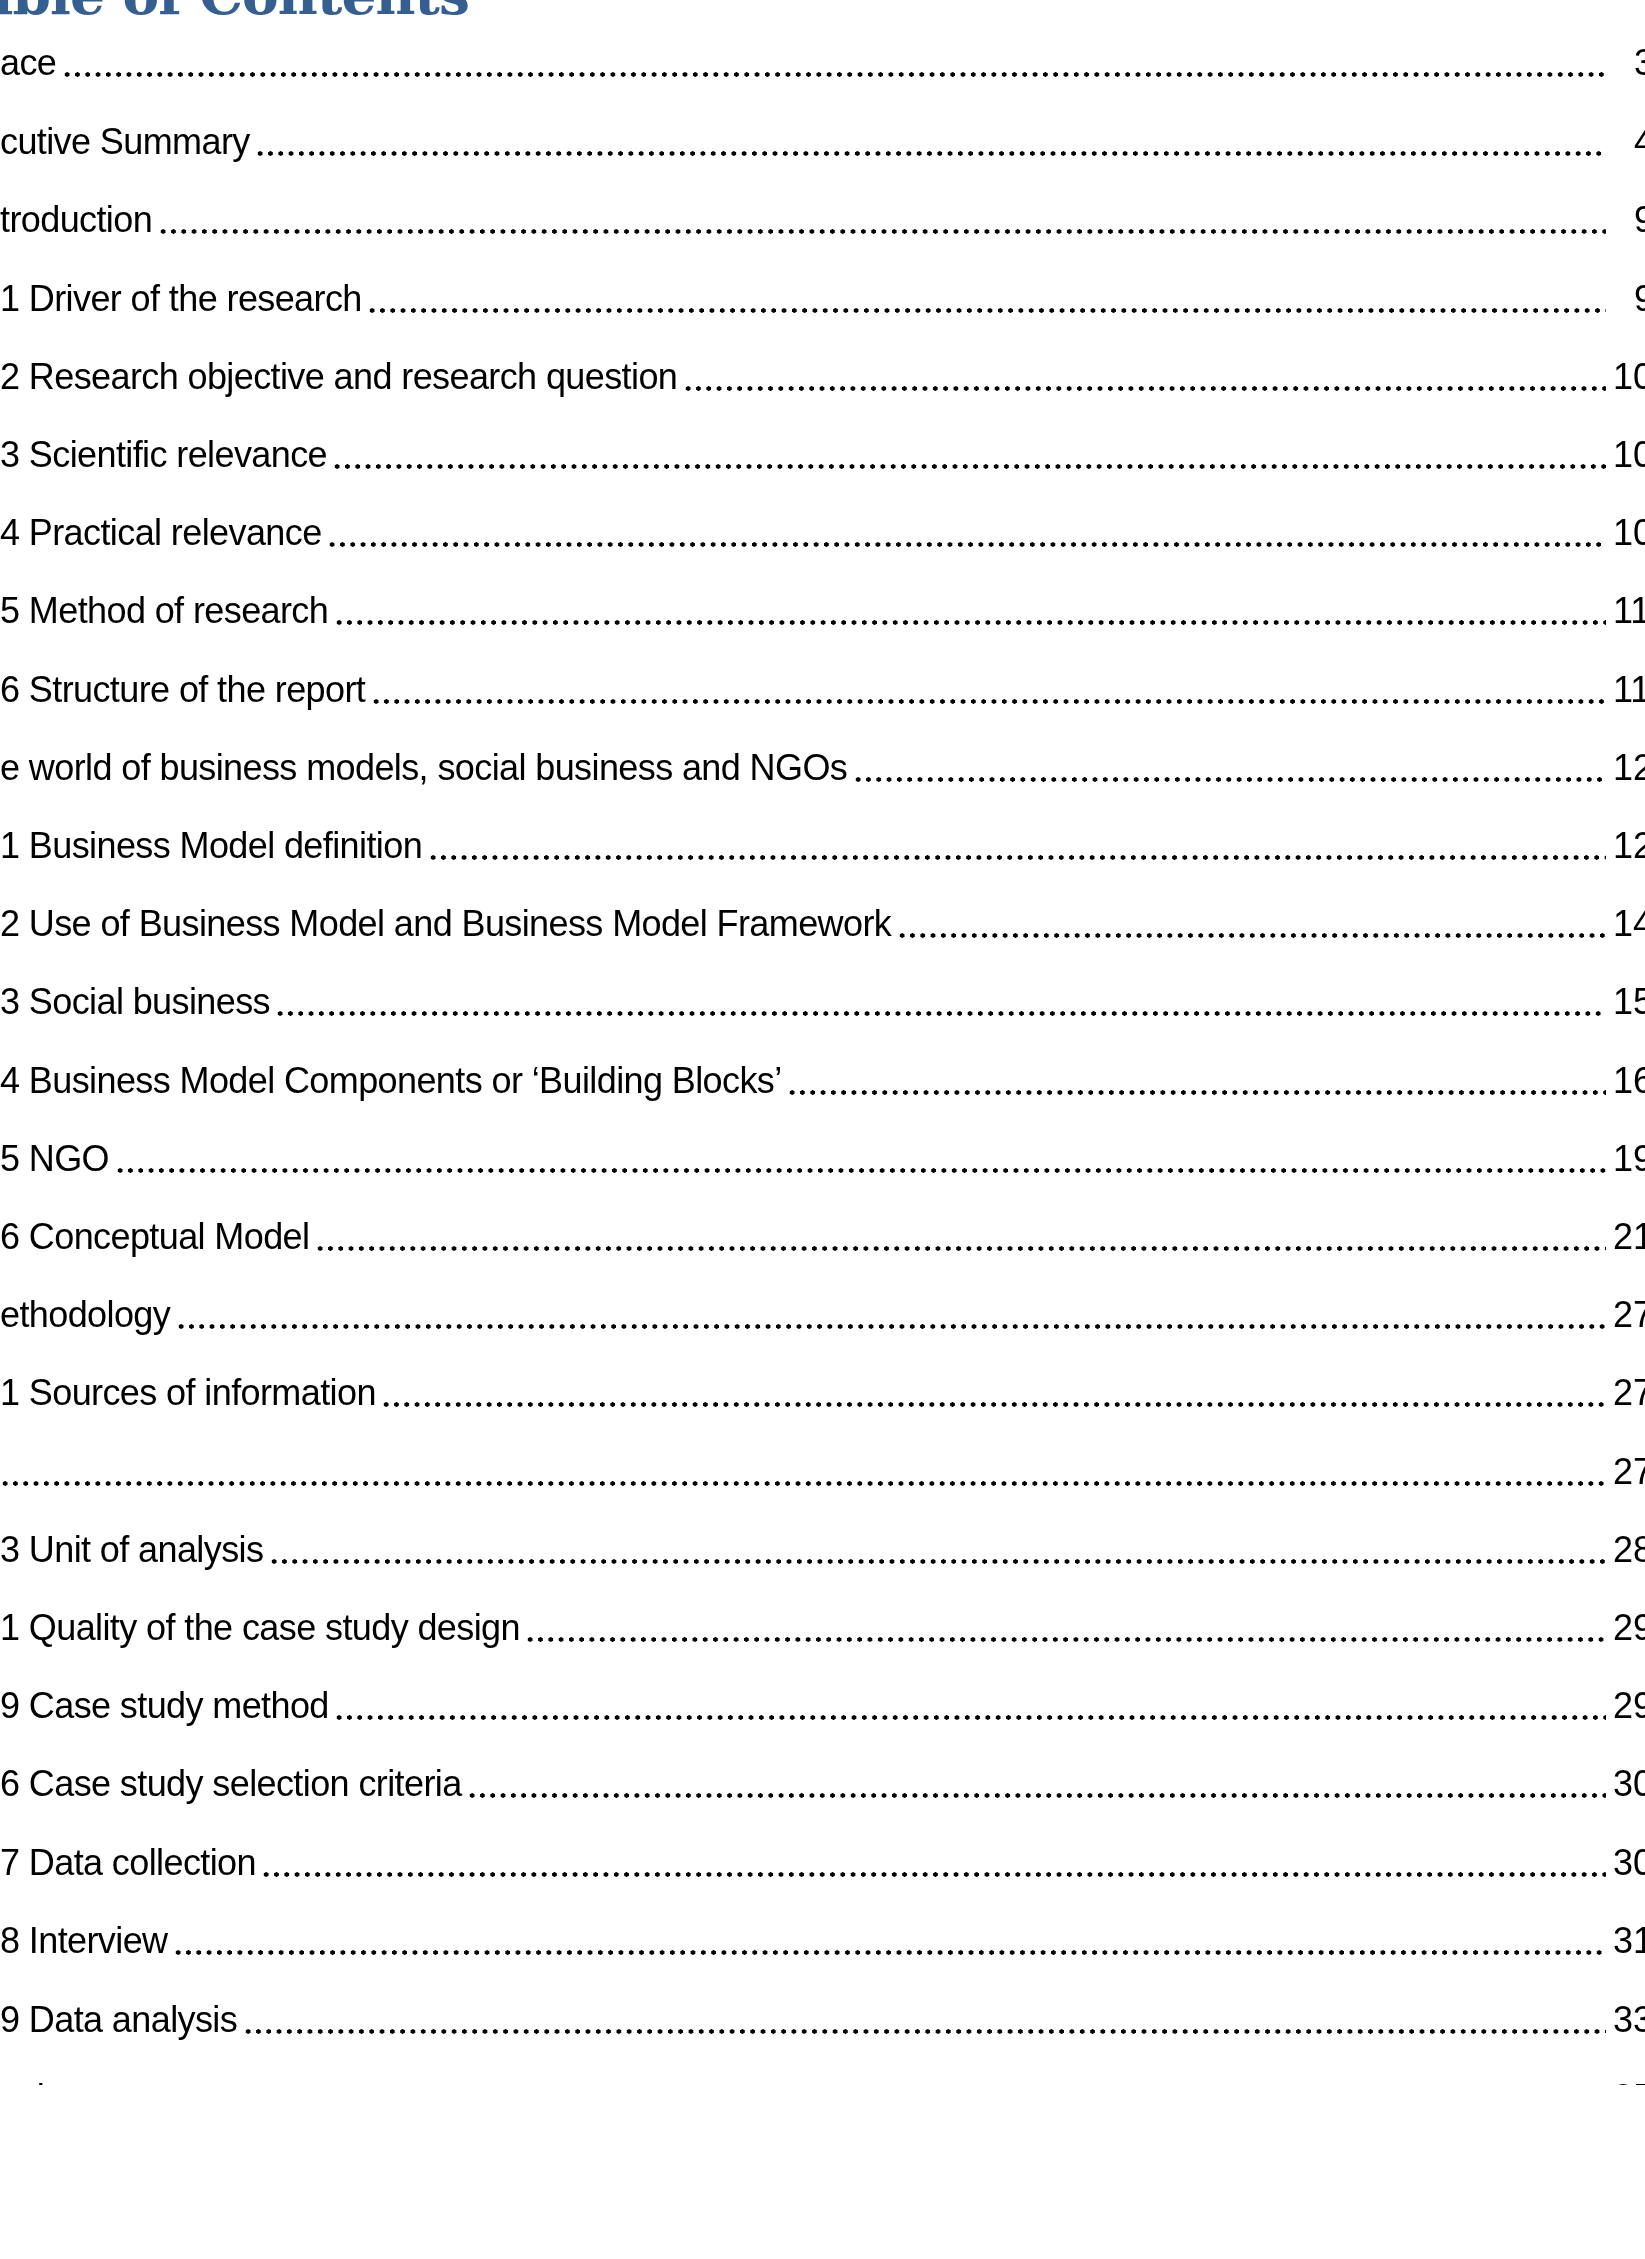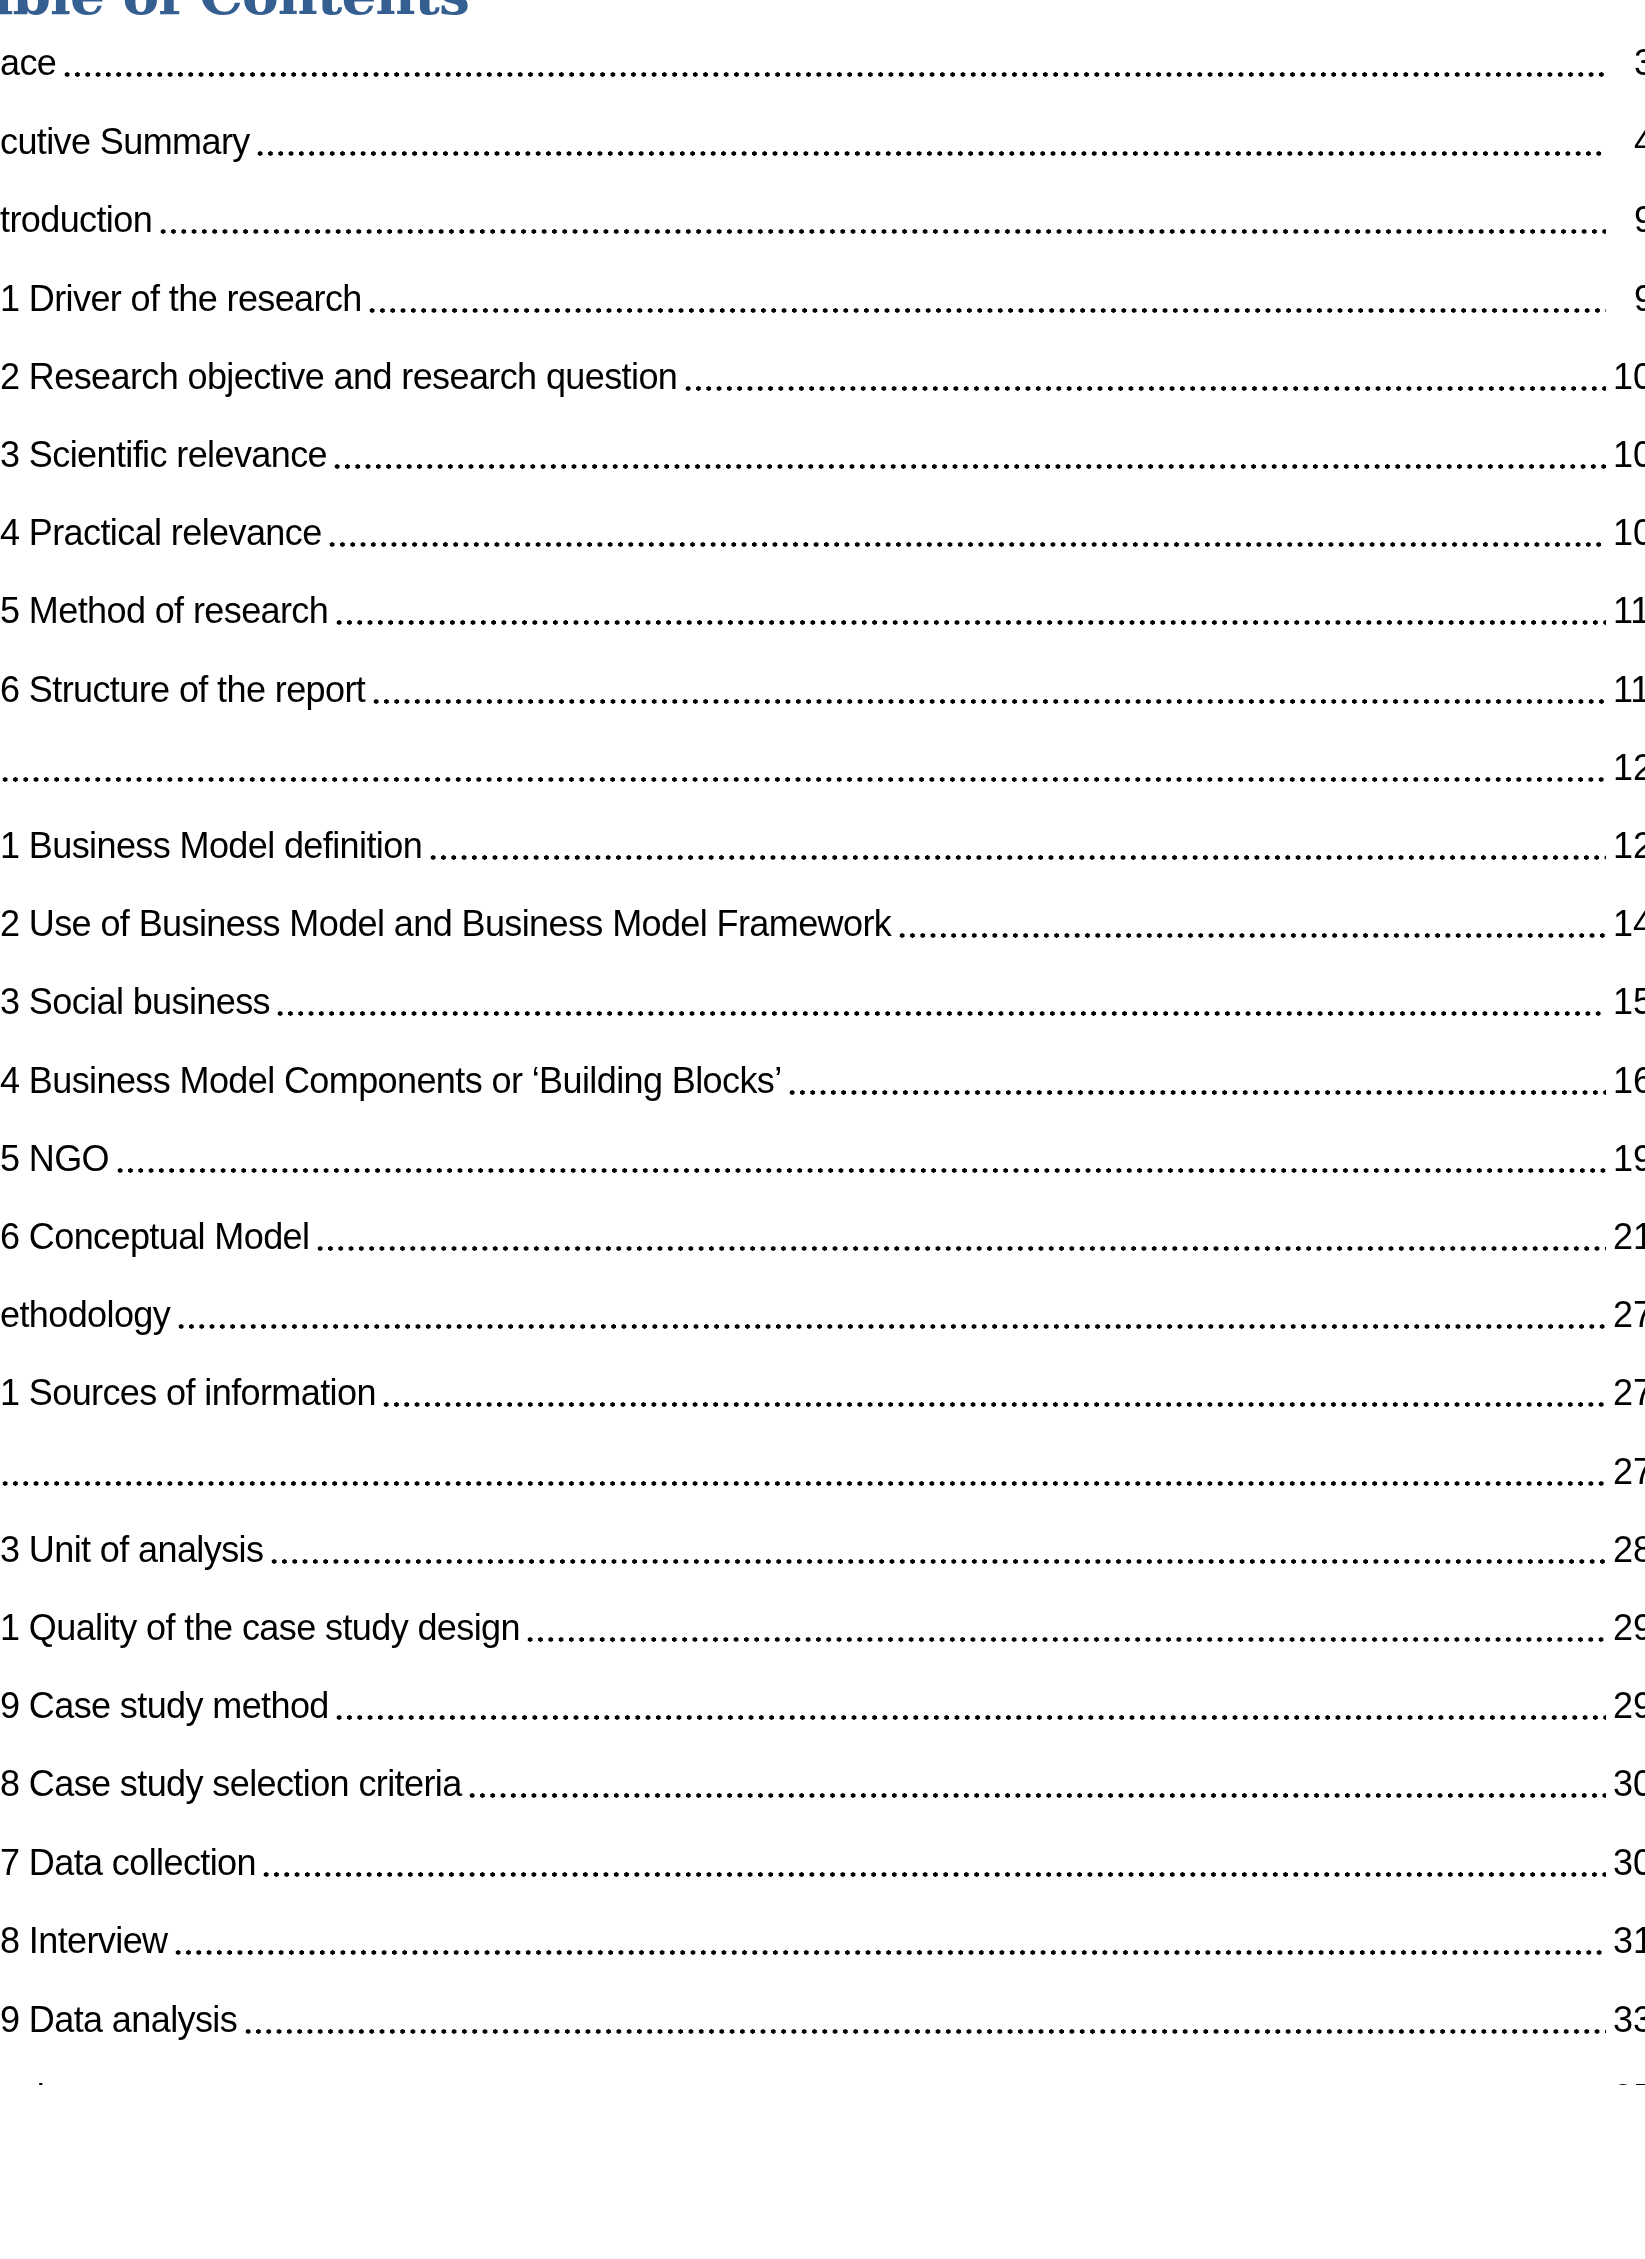--- a/index.html
+++ b/index.html
@@ -123,20 +123,21 @@
         <span class="toc-label">5 Method of research</span>
         <span class="toc-leader"></span>
         <span class="toc-page" style="width: 51px; text-align: left;">11</span>
       </a>
       <a class="toc-row" style="top: 666px; left: 0px; width: 1664px;">
         <span class="toc-label">6 Structure of the report</span>
         <span class="toc-leader"></span>
         <span class="toc-page" style="width: 51px; text-align: left;">11</span>
       </a>
       <a class="toc-row" style="top: 744px; left: 0px; width: 1664px;">
+        <span class="toc-label">e world of business models, social business and NGOs</span>
         <span class="toc-leader"></span>
         <span class="toc-page" style="width: 51px; text-align: left;">12</span>
       </a>
       <a class="toc-row" style="top: 822px; left: 0px; width: 1664px;">
         <span class="toc-label">1 Business Model definition</span>
         <span class="toc-leader"></span>
         <span class="toc-page" style="width: 51px; text-align: left;">12</span>
       </a>
       <a class="toc-row" style="top: 900px; left: 0px; width: 1664px;">
         <span class="toc-label">2 Use of Business Model and Business Model Framework</span>
@@ -186,21 +187,21 @@
         <span class="toc-label">1 Quality of the case study design</span>
         <span class="toc-leader"></span>
         <span class="toc-page" style="width: 51px; text-align: left;">29</span>
       </a>
       <a class="toc-row" style="top: 1682px; left: 0px; width: 1664px;">
         <span class="toc-label">9 Case study method</span>
         <span class="toc-leader"></span>
         <span class="toc-page" style="width: 51px; text-align: left;">29</span>
       </a>
       <a class="toc-row" style="top: 1760px; left: 0px; width: 1664px;">
-        <span class="toc-label">8 Case study selection criteria</span>
+        <span class="toc-label">6 Case study selection criteria</span>
         <span class="toc-leader"></span>
         <span class="toc-page" style="width: 51px; text-align: left;">30</span>
       </a>
       <a class="toc-row" style="top: 1839px; left: 0px; width: 1664px;">
         <span class="toc-label">7 Data collection</span>
         <span class="toc-leader"></span>
         <span class="toc-page" style="width: 51px; text-align: left;">30</span>
       </a>
       <a class="toc-row" style="top: 1917px; left: 0px; width: 1664px;">
         <span class="toc-label">8 Interview</span>

